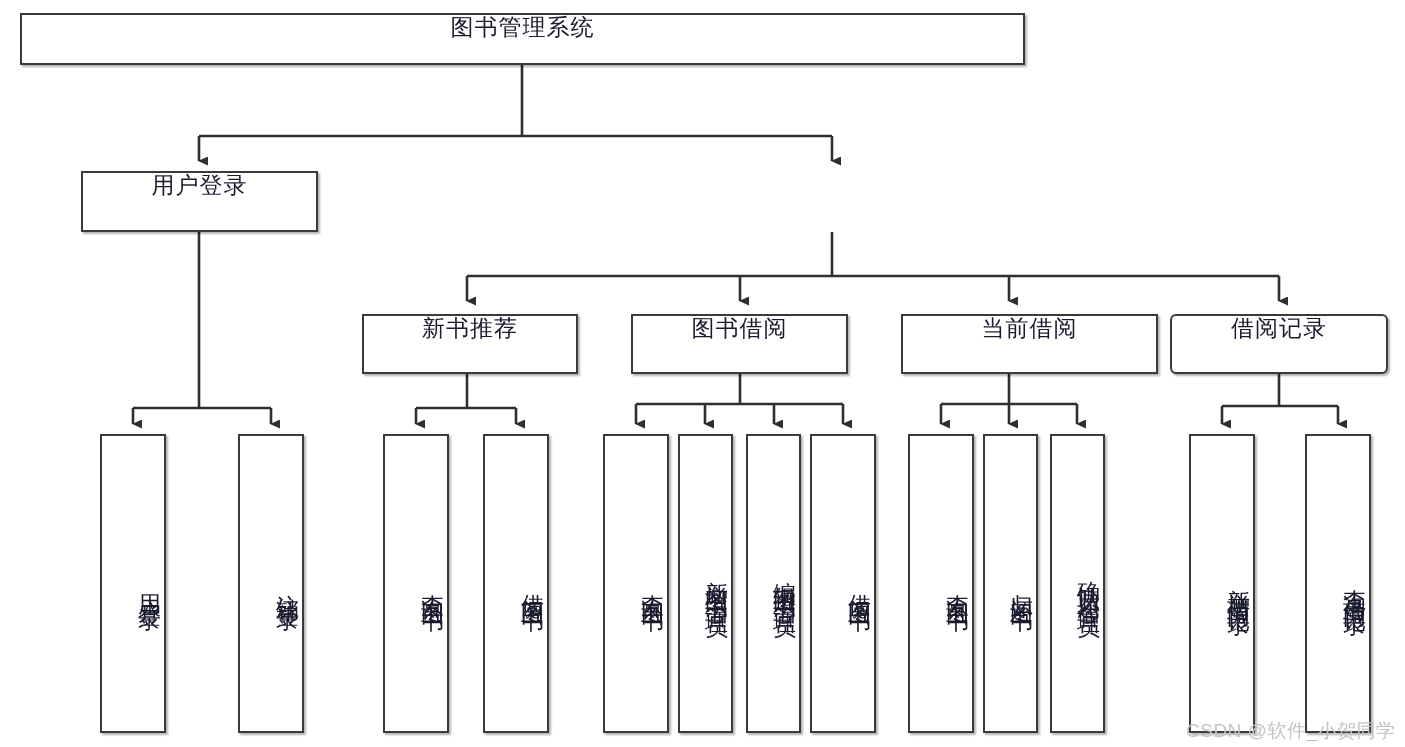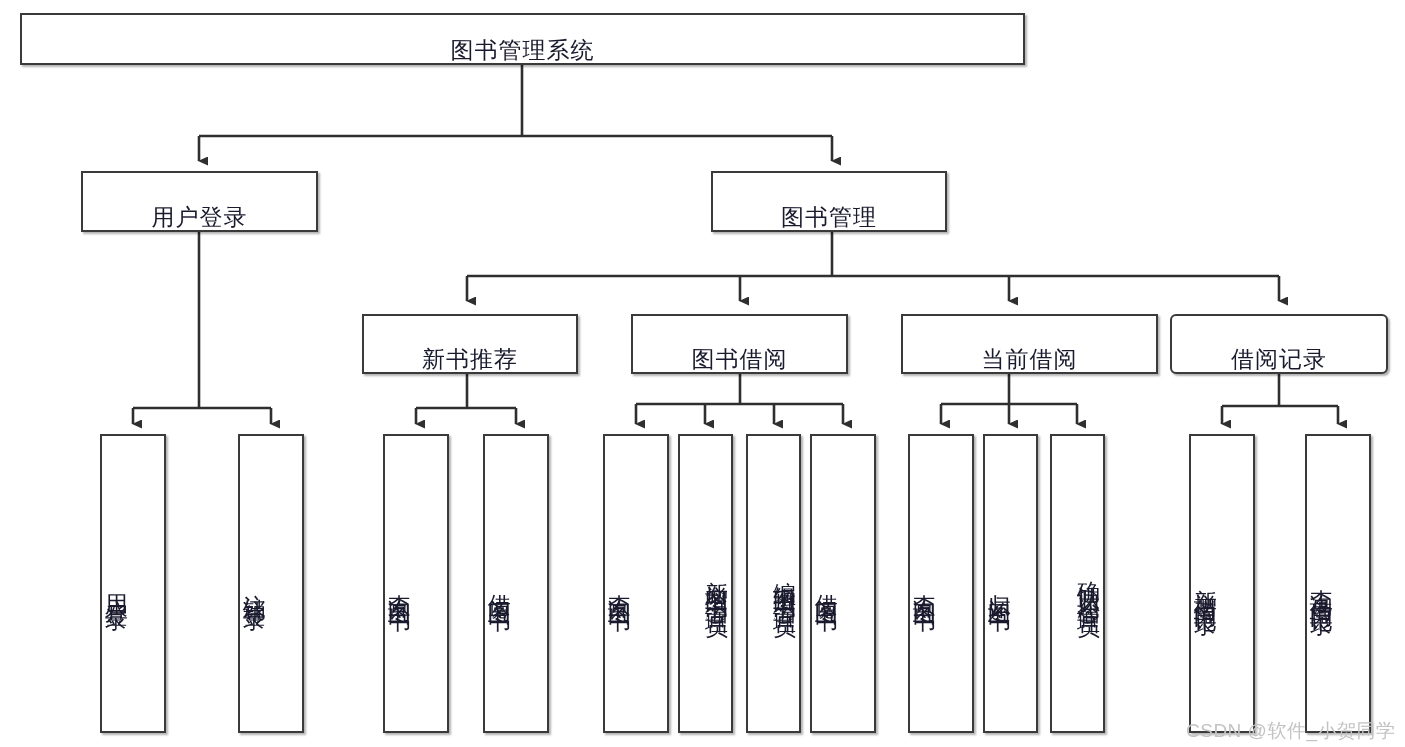--- a/index.html
+++ b/index.html
@@ -22,21 +22,21 @@
     width: 1405px;
     height: 747px;
   }
   .node {
     position: absolute;
     box-sizing: border-box;
     background: #ffffff;
     border: 2px solid #3a3a3a;
     box-shadow: 2px 2px 2px rgba(0,0,0,0.30);
     display: flex;
-    align-items: flex-end;
+    align-items: flex-start;
     justify-content: center;
     color: #1a1a2e;
     letter-spacing: 1px;
   }
   .node-h {
     font-size: 23px;
     line-height: 1.1;
     white-space: nowrap;
   }
   .node-v {
@@ -118,23 +118,20 @@
     </g>
   </svg>
 
   <div class="node node-h" style="left:20px; top:13px; width:1005px; height:52px;">
     <span>图书管理系统</span>
   </div>
 
   <div class="node node-h" style="left:81px; top:171px; width:237px; height:61px;">
     <span>用户登录</span>
   </div>
-  <div class="node node-h" style="left:711px; top:171px; width:236px; height:61px;">
-    <span>图书管理</span>
-  </div>
 
   <div class="node node-h" style="left:631px; top:314px; width:217px; height:60px;">
     <span>图书借阅</span>
   </div>
   <div class="node node-h" style="left:362px; top:314px; width:216px; height:60px;">
     <span>新书推荐</span>
   </div>
   <div class="node node-h" style="left:901px; top:314px; width:257px; height:60px;">
     <span>当前借阅</span>
   </div>

